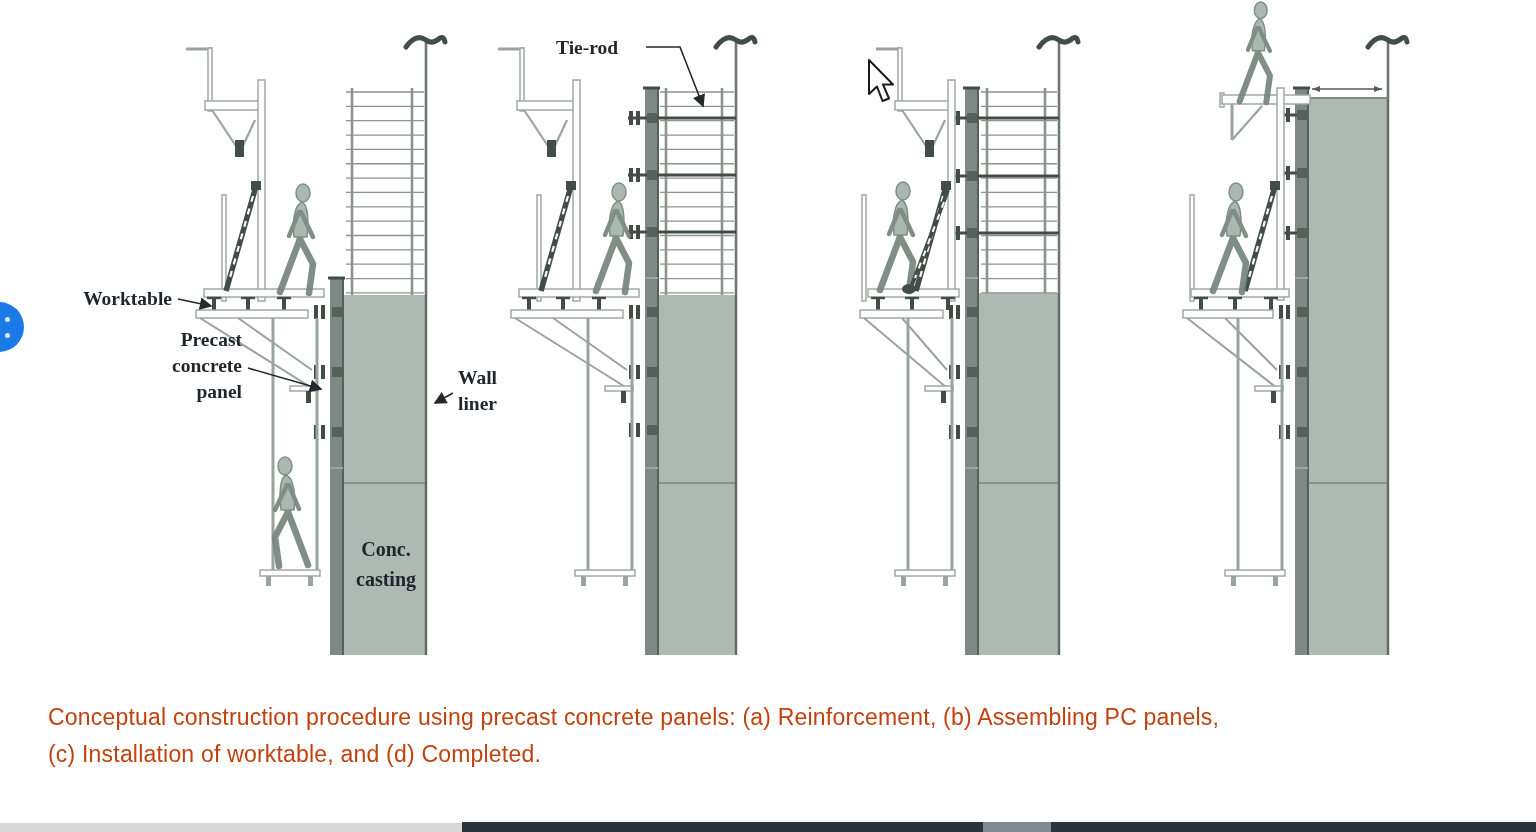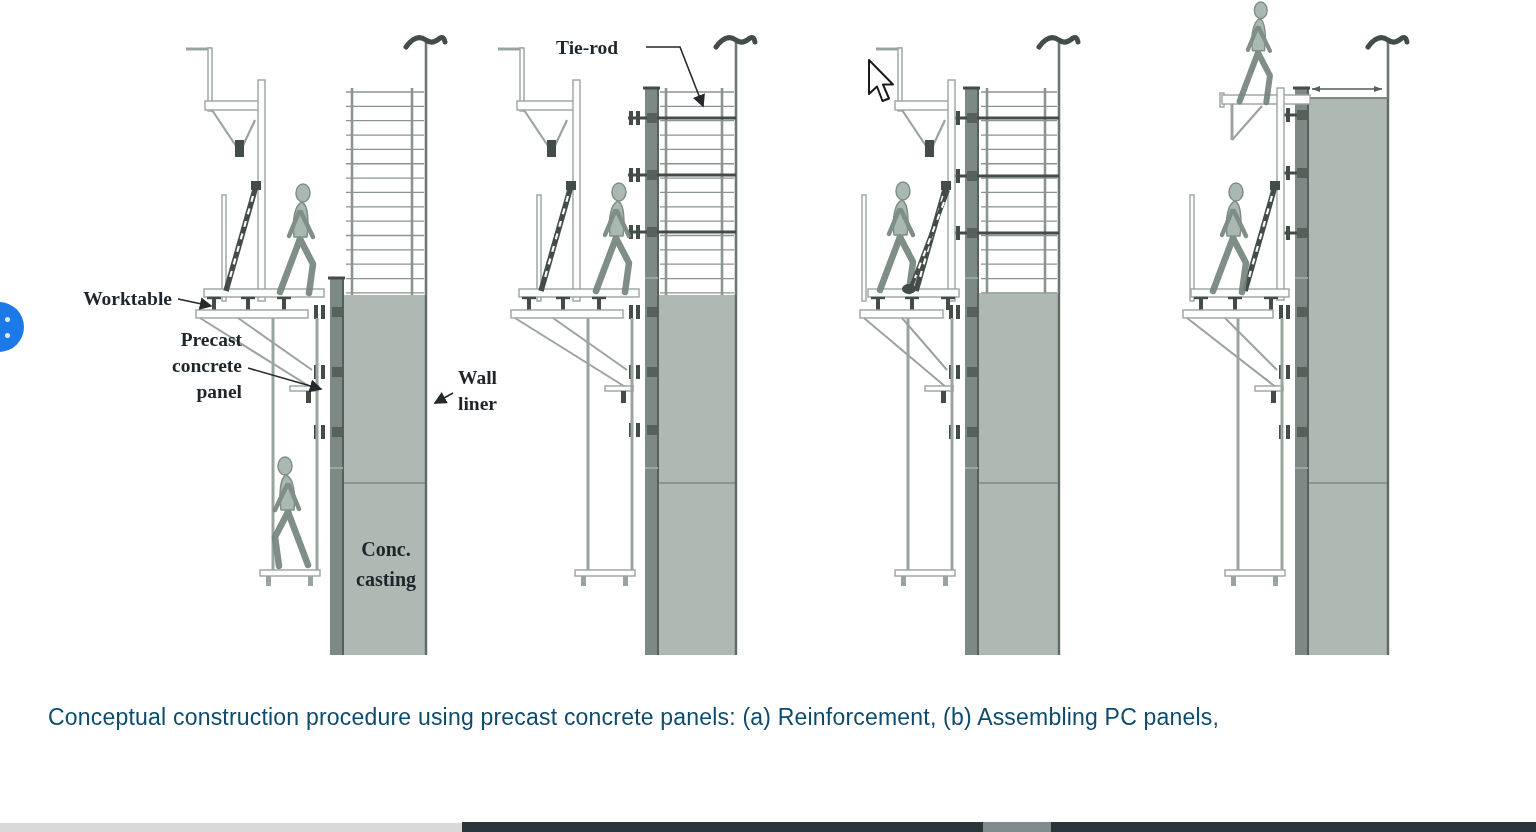--- a/index.html
+++ b/index.html
@@ -1,21 +1,21 @@
 <!DOCTYPE html>
 <html><head>
 <meta charset="utf-8">
 <style>
   html,body{margin:0;padding:0;background:#fff;}
   .stage{position:relative;width:1536px;height:832px;background:#ffffff;overflow:hidden;
          font-family:"Liberation Sans",sans-serif;}
   svg text{user-select:none;}
   .labels text{font-family:"Liberation Serif",serif;font-size:19.5px;font-weight:600;fill:#1f262b;}
   .labels .conc text{font-size:20px;}
-  .caption{position:absolute;left:48px;top:699px;width:1480px;color:#0c4a6e;
+  .caption{position:absolute;left:48px;top:699px;width:1480px;color:#c2410c;
            font-size:23px;line-height:37px;letter-spacing:0.2px;}
   .side-fab{position:absolute;left:-26px;top:302px;width:50px;height:50px;border-radius:50%;
             background:#1b79e8;}
   .side-fab .d{position:absolute;width:5px;height:5px;border-radius:50%;background:rgba(255,255,255,.85);}
   .side-fab .d1{left:31px;top:15px;}
   .side-fab .d2{left:31px;top:31px;}
   .cursor{position:absolute;left:866px;top:58px;}
   .bar-light{position:absolute;left:0;top:823px;width:462px;height:9px;background:#d9d9d9;}
   .bar-dark{position:absolute;left:462px;top:822px;width:1074px;height:10px;background:#29353b;}
   .bar-thumb{position:absolute;left:983px;top:822px;width:68px;height:10px;background:#7f8a8e;}
@@ -393,20 +393,21 @@
       <g>
         <text x="556" y="54">Tie-rod</text>
         <path d="M646,47 L680,47 L703,106" stroke="#23292c" stroke-width="1.6" fill="none" marker-end="url(#arr)"></path>
       </g>
     </g>
   </svg>
 
   
   <div class="caption">
     <div>Conceptual construction procedure using precast concrete panels: (a) Reinforcement, (b) Assembling PC panels,</div>
+    <div>(c) Installation of worktable, and (d) Completed.</div>
   </div>
 
   
   <div class="side-fab">
     <span class="d d1"></span>
     <span class="d d2"></span>
   </div>
 
   
   <svg class="cursor" width="32" height="48" viewBox="0 0 32 48">

